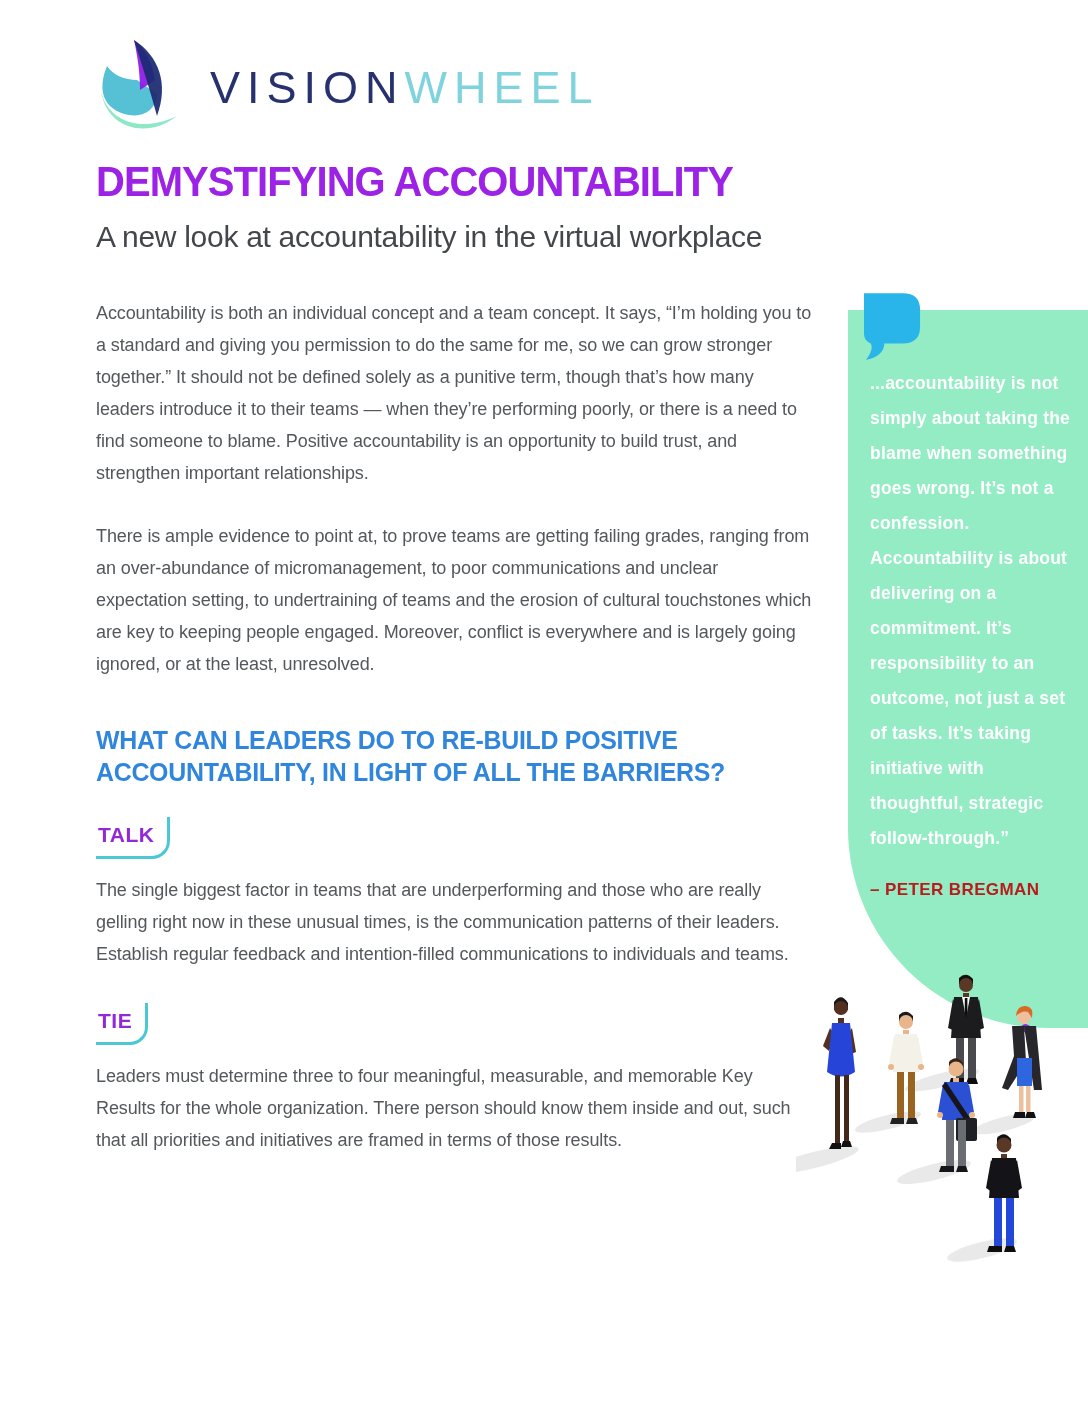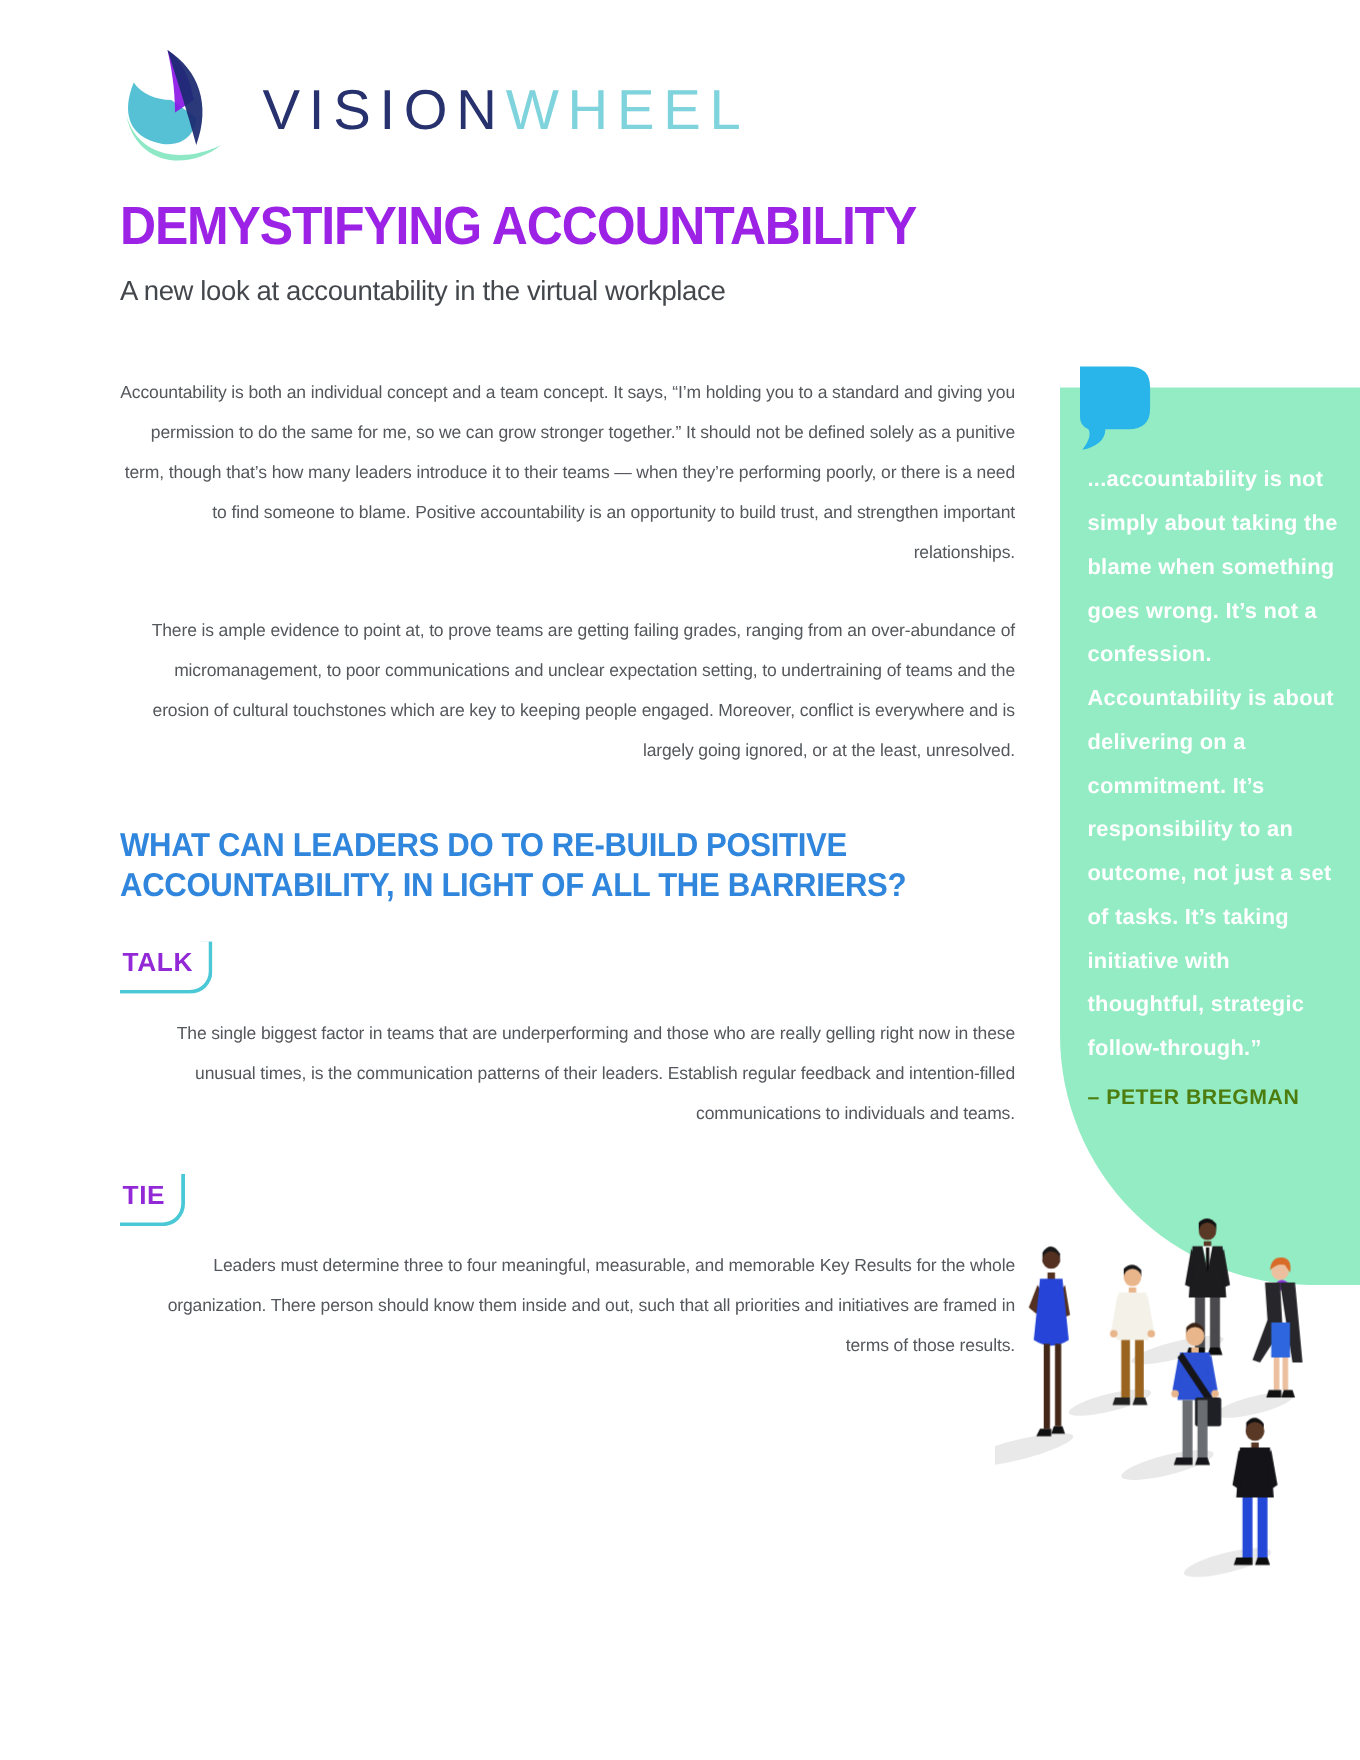--- a/index.html
+++ b/index.html
@@ -28,28 +28,28 @@
 
   
   .page-title{
     position:absolute;left:96px;top:157px;
     font-size:43px;font-weight:800;color:var(--title-purple);
     letter-spacing:-1px;white-space:nowrap;
     transform:scaleX(.93);transform-origin:left center;
   }
   .page-subtitle{
     position:absolute;left:96px;top:220px;
-    font-size:22px;color:#43474C;letter-spacing:-0.3px;white-space:nowrap;
+    font-size:30px;color:#43474C;letter-spacing:-0.3px;white-space:nowrap;
   }
 
   
   .main{position:absolute;left:96px;top:297px;width:716px;}
   .body-par{
-    font-size:14px;line-height:32px;color:var(--body-text);
-    margin:0 0 31px 0;letter-spacing:-0.1px;text-align:right;
+    font-size:18px;line-height:32px;color:var(--body-text);
+    margin:0 0 31px 0;letter-spacing:-0.1px;
   }
   .section-heading{
     font-size:26.5px;line-height:32px;font-weight:800;color:var(--heading-blue);
     margin:44px 0 27px 0;letter-spacing:-0.3px;
     transform:scaleX(.94);transform-origin:left center;width:106%;
   }
   .tag{
     display:inline-block;color:var(--tag-purple);
     font-size:21px;font-weight:700;letter-spacing:0.5px;
     padding:6px 13px 9px 2px;
@@ -65,21 +65,21 @@
     position:absolute;left:848px;top:310px;width:240px;height:718px;
     background:var(--panel-green);border-radius:0 0 0 200px;padding-left:29px;
   }
   .quote-icon{position:absolute;left:16px;top:-18px;width:58px;height:70px;}
   .quote-text{
     position:absolute;left:22px;top:56px;width:202px;
     font-size:17.5px;line-height:35px;font-weight:700;color:#ffffff;
     letter-spacing:0.2px;
   }
   .quote-attr{
-    font-size:17px;font-weight:700;color:#4d7c0f;margin-top:4px;letter-spacing:0.4px;
+    font-size:17px;font-weight:700;color:#b91c1c;margin-top:16px;letter-spacing:0.4px;
   }
 
   
   .people{position:absolute;left:796px;top:972px;width:292px;height:310px;}
 </style>
 </head>
 <body>
 
 <div class="page">
 

